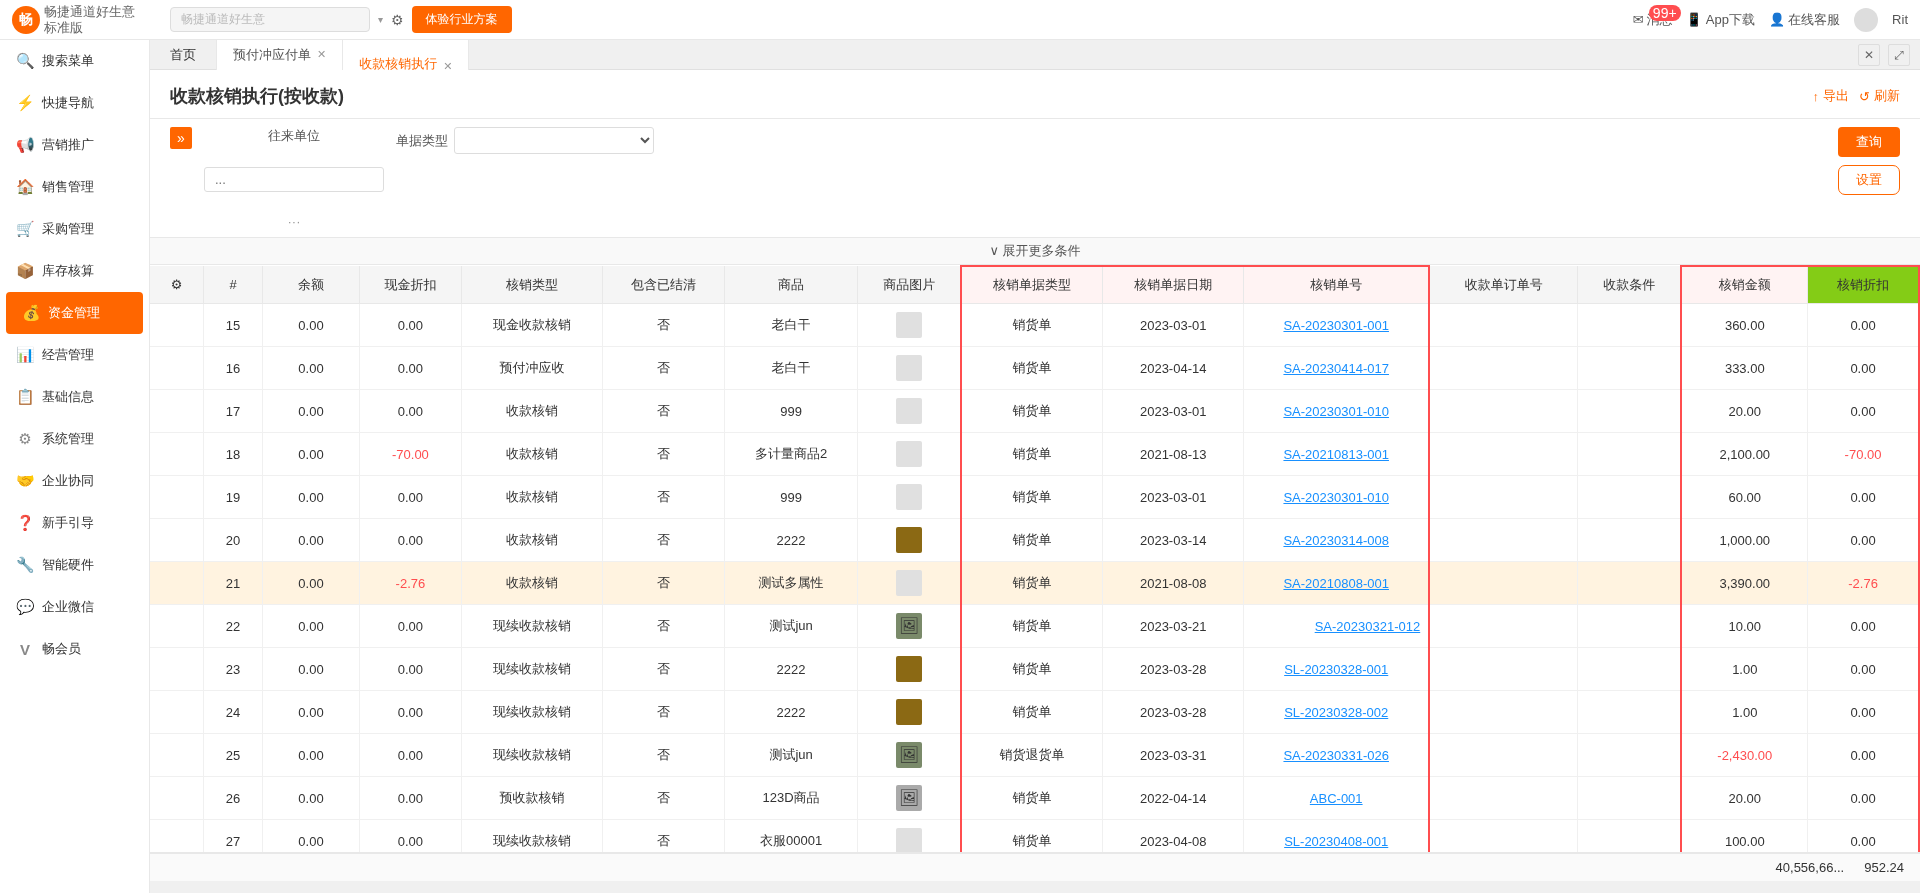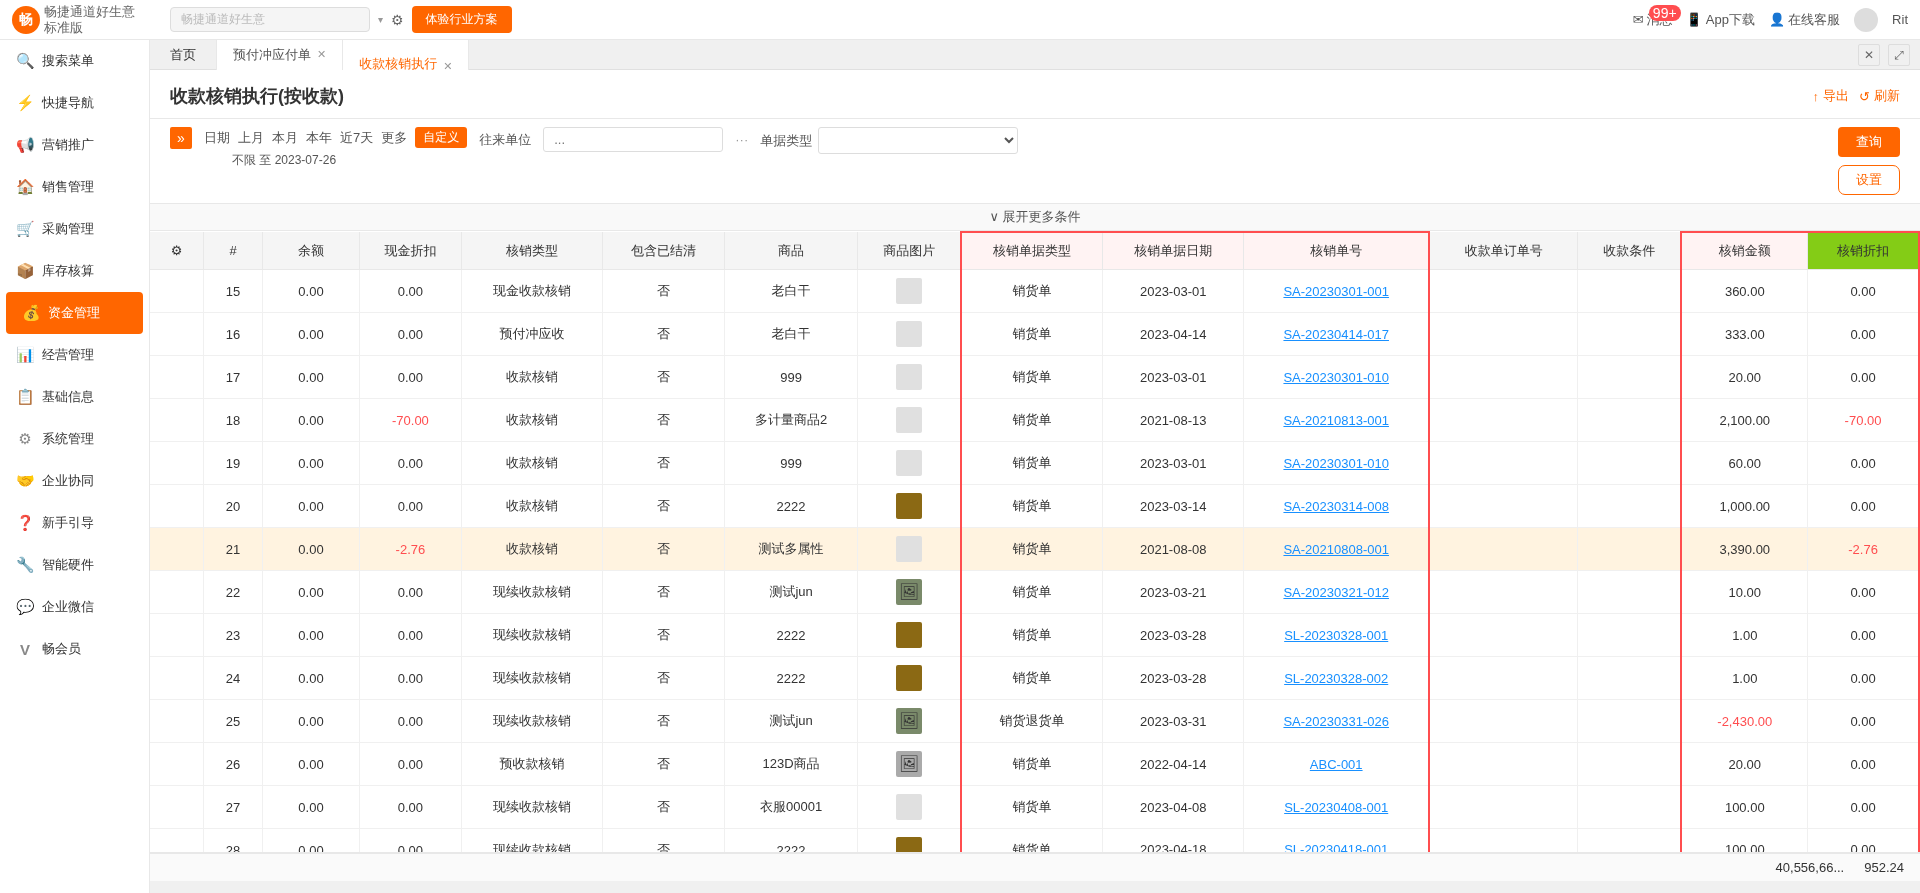--- a/index.html
+++ b/index.html
@@ -203,33 +203,21 @@
         </div>
         <div class="header-btn">
           <span>↺</span>
           <span>刷新</span>
         </div>
       </div>
     </div>
 
     <div class="filter-bar" style="background:#fff; padding:8px 20px; display:flex; align-items:flex-start; gap:12px; border-bottom:1px solid #e8e8e8; flex-wrap:wrap;">
       <button class="filter-toggle">»</button>
-      <div style="display:flex; flex-direction:column; gap:4px;">
-        <div style="display:flex; align-items:center; gap:8px;">
-          <span style="color:#555;">日期</span>
-          <span style="color:#555; cursor:pointer;">上月</span>
-          <span style="color:#555; cursor:pointer;">本月</span>
-          <span style="color:#555; cursor:pointer;">本年</span>
-          <span style="color:#555; cursor:pointer;">近7天</span>
-          <span style="color:#555; cursor:pointer;">更多</span>
-          <button class="filter-custom" style="background:#ff6600; color:#fff; border:none; border-radius:3px; padding:2px 8px; font-size:12px; cursor:pointer;">自定义</button>
-        </div>
-        <div style="color:#555; font-size:12px; padding-left:28px;">不限 至 2023-07-26</div>
-      </div>
-      <div style="display:flex; align-items:center; gap:12px;">
+      <div style="display:flex; align-items:center; gap:22px;flex-direction:column;">
         <span style="color:#555;">往来单位</span>
         <input class="filter-input" placeholder="..." style="border: 1px solid rgb(221, 221, 221); border-radius: 3px; padding: 4px 10px; width: 180px;">
         <span style="color:#999;">···</span>
       </div>
       <div style="display:flex; align-items:center; gap:6px;">
         <span style="color:#555;">单据类型</span>
         <select class="filter-select" style="border:1px solid #ddd; border-radius:3px; padding:4px 10px; width:200px; background:#fff; color:#555;">
           <option></option>
         </select>
       </div>
@@ -393,21 +381,21 @@
               <td></td>
               <td>22</td>
               <td>0.00</td>
               <td>0.00</td>
               <td>现续收款核销</td>
               <td>否</td>
               <td>测试jun</td>
               <td><span style="display: inline-block; width: 26px; height: 26px; border-radius: 2px; vertical-align: middle; background: rgb(122, 138, 106); font-size: 16px; line-height: 26px;">🖼</span></td>
               <td style="border-left: 2px solid rgb(255, 77, 79);">销货单</td>
               <td>2023-03-21</td>
-              <td style="border-right: 2px solid rgb(255, 77, 79); color: rgb(24, 144, 255); cursor: pointer; text-decoration: underline;">SA-20230321-012</td>
+              <td style="border-right: 2px solid rgb(255, 77, 79); color: rgb(24, 144, 255); cursor: pointer; text-decoration: underline; text-align: right;">SA-20230321-012</td>
               <td></td>
               <td></td>
               <td style="border-left: 2px solid rgb(255, 77, 79);">10.00</td>
               <td style="border-right: 2px solid rgb(255, 77, 79);">0.00</td>
             </tr>
             <tr>
               <td></td>
               <td>23</td>
               <td>0.00</td>
               <td>0.00</td>

